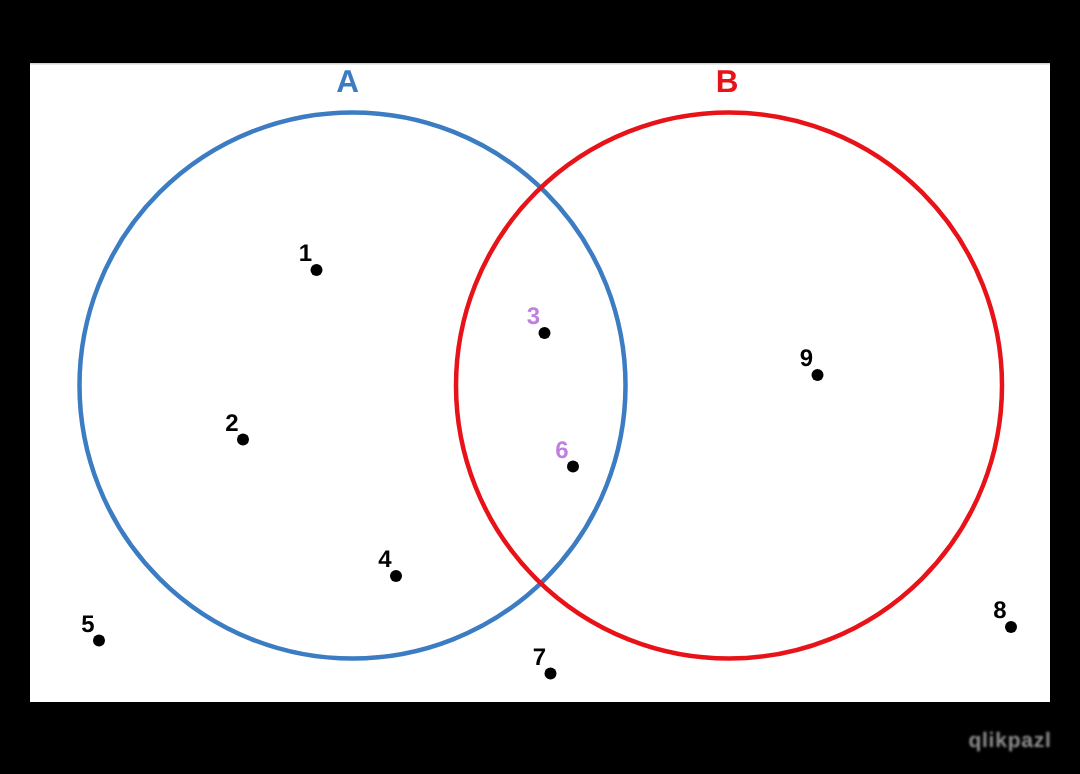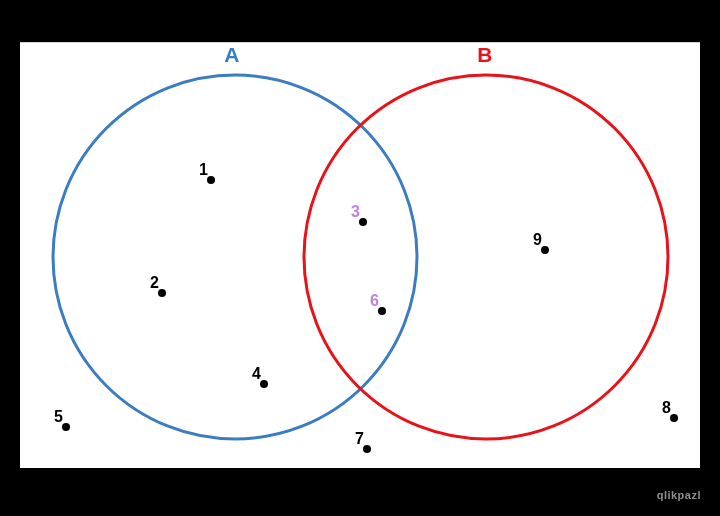--- a/index.html
+++ b/index.html
@@ -65,21 +65,21 @@
     bottom: 2px;
     font-size: 16px;
     font-weight: 600;
     line-height: 1;
     white-space: nowrap;
   }
   .watermark {
     position: absolute;
     right: 19px;
     bottom: 15px;
-    font-size: 11px;
+    font-size: 14px;
     font-weight: 700;
     color: #8f8f8f;
     letter-spacing: 0.5px;
     filter: blur(0.6px);
     user-select: none;
   }
 </style>
 </head>
 <body>
 

